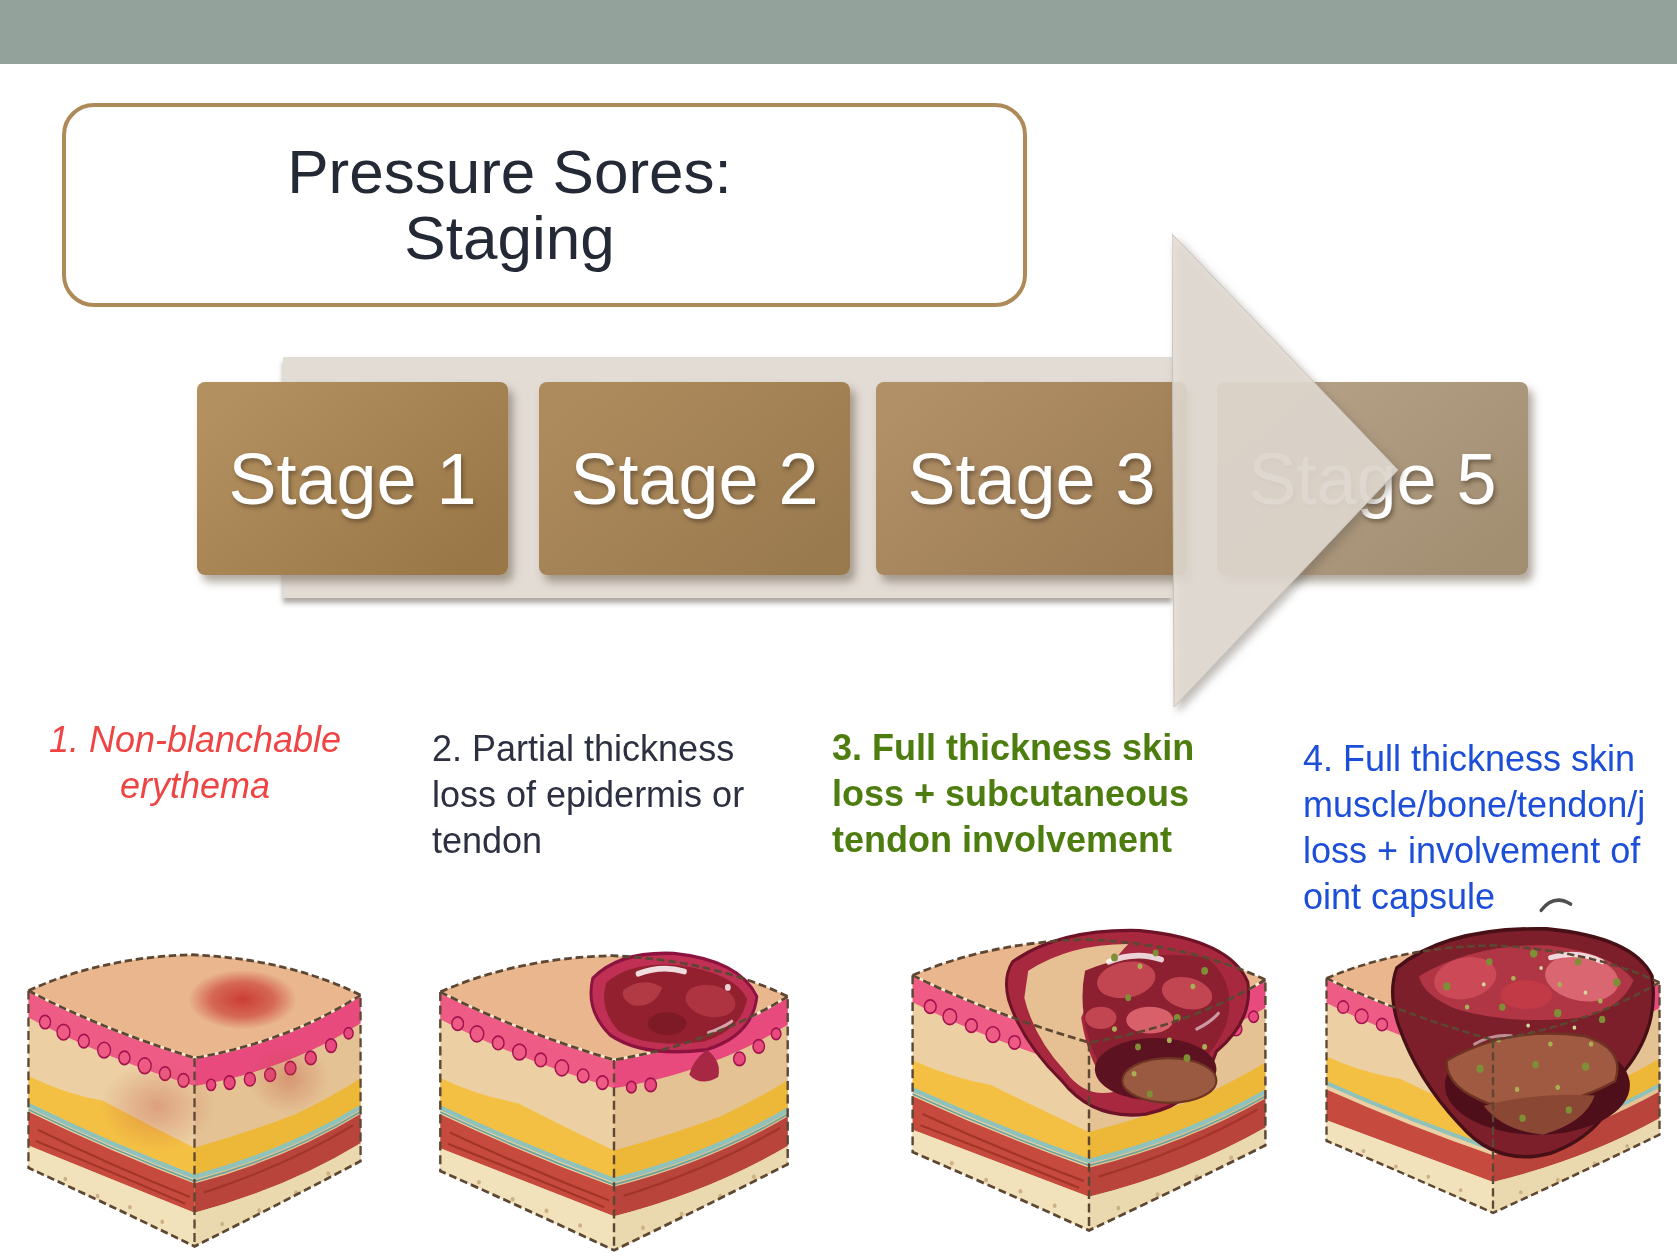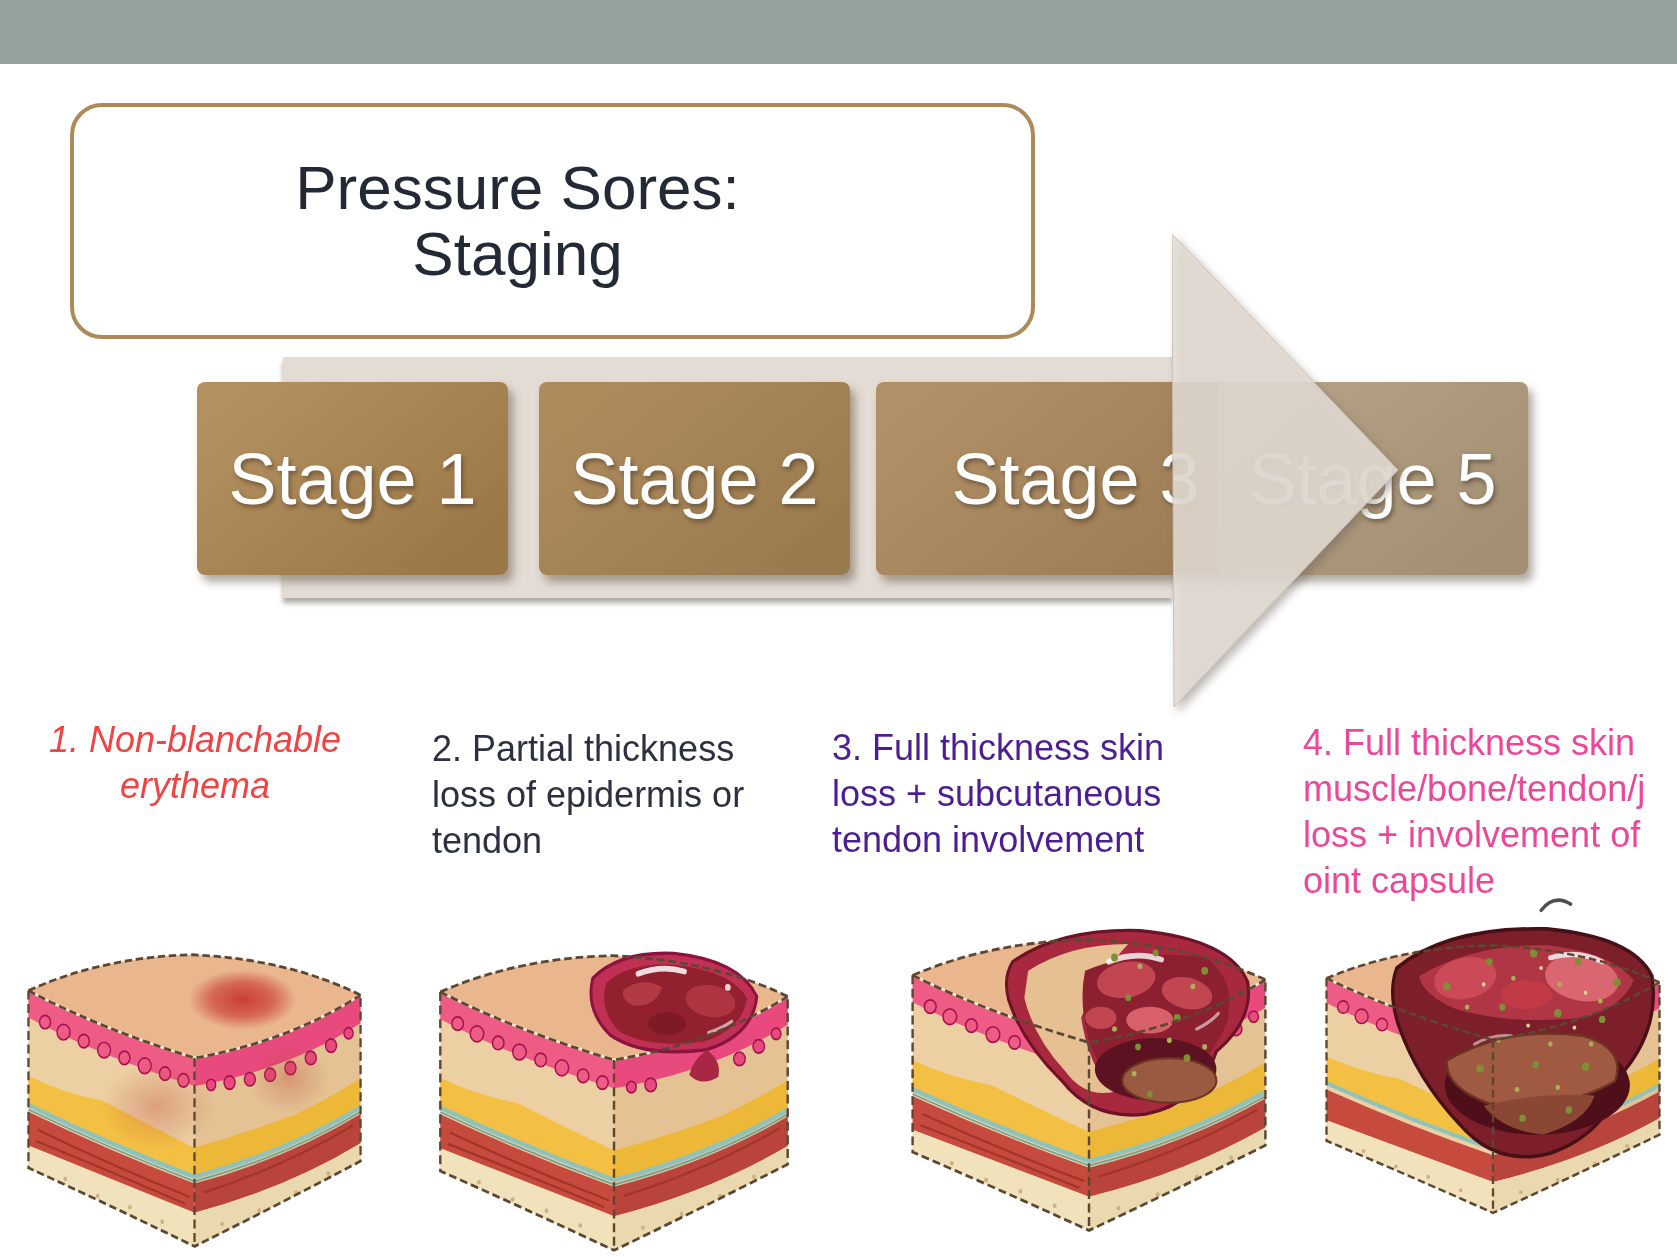--- a/index.html
+++ b/index.html
@@ -1,19 +1,19 @@
 <!DOCTYPE html>
 <html><head>
 <meta charset="utf-8">
 <style>
   html,body{margin:0;padding:0;background:#fff;}
   .slide{position:relative;width:1677px;height:1257px;background:#ffffff;overflow:hidden;
          font-family:"Liberation Sans", sans-serif;}
   .header-bar{position:absolute;left:0;top:0;width:1677px;height:64px;background:#93a29a;}
-  .title-box{position:absolute;left:70px;top:103px;width:965px;height:236px;box-sizing:border-box;
+  .title-box{position:absolute;left:62px;top:103px;width:965px;height:204px;box-sizing:border-box;
              border:4px solid #ae8a58;border-radius:32px;background:#ffffff;
              display:flex;flex-direction:column;justify-content:center;align-items:center;
              padding-right:70px;color:#242936;}
   .title-line{font-size:62px;line-height:66px;white-space:nowrap;}
   .arrow-band{position:absolute;left:283px;top:357px;width:889px;height:241px;background:#e3dcd5;
               box-shadow:0 5px 5px rgba(118,110,102,0.6);}
   .arrow-head{position:absolute;left:1172px;top:226px;width:232px;height:488px;
               filter:drop-shadow(4px 5px 4px rgba(105,95,85,0.5));z-index:4;}
   .stage-box{position:absolute;top:382px;width:311px;height:193px;border-radius:8px;
              display:flex;align-items:center;justify-content:center;z-index:2;
@@ -36,46 +36,46 @@
   </div>
 
   <div class="arrow-band" style="background: rgb(227, 220, 213);"></div>
 
   <div class="stage-box" style="left: 197px; background: linear-gradient(140deg, rgb(179, 144, 95) 10%, rgb(154, 119, 71) 90%);">
     <span class="stage-label">Stage 1</span>
   </div>
   <div class="stage-box" style="left: 539px; background: linear-gradient(140deg, rgb(174, 139, 93) 10%, rgb(153, 122, 78) 90%);">
     <span class="stage-label">Stage 2</span>
   </div>
-  <div class="stage-box" style="left: 876px; background: linear-gradient(140deg, rgb(177, 144, 103) 10%, rgb(156, 124, 84) 90%); padding-left: 44px;">
+  <div class="stage-box" style="left: 876px; background: linear-gradient(140deg, rgb(177, 144, 103) 10%, rgb(156, 124, 84) 90%);">
     <span class="stage-label">Stage 3</span>
   </div>
   <div class="stage-box" style="left: 1217px; background: linear-gradient(140deg, rgb(182, 162, 136) 10%, rgb(162, 142, 113) 90%);">
     <span class="stage-label">Stage 5</span>
   </div>
 
   <svg class="arrow-head" viewBox="0 0 232 488">
     <polygon points="0,8 226,244 2,481" fill="rgba(228,220,212,0.87)" stroke="#cbc2b9" stroke-width="1"></polygon>
   </svg>
 
   <div class="desc" style="left: 30px; top: 717px; width: 330px; text-align: center; color: #ef4444; font-style: italic;">
     <div>1. Non-blanchable</div>
     <div>erythema</div>
   </div>
   <div class="desc" style="left: 432px; top: 726px; width: 360px; color: rgb(44, 48, 64);">
     <div>2. Partial thickness</div>
     <div>loss of epidermis or</div>
     <div>tendon</div>
   </div>
-  <div class="desc" style="left: 832px; top: 725px; width: 390px; color: #4c1d95;">
+  <div class="desc" style="left: 832px; top: 725px; width: 390px; color: #4d7c0f; font-weight: bold;">
     <div>3. Full thickness skin</div>
     <div>loss + subcutaneous</div>
     <div>tendon involvement</div>
   </div>
-  <div class="desc" style="left: 1303px; top: 720px; width: 375px; color: #ec4899;">
+  <div class="desc" style="left: 1303px; top: 736px; width: 375px; color: #1d4ed8;">
     <div>4. Full thickness skin</div>
     <div>muscle/bone/tendon/j</div>
     <div>loss + involvement of</div>
     <div>oint capsule</div>
   </div>
 
   <svg width="0" height="0" style="position:absolute">
     <defs>
       <radialGradient id="redspot">
         <stop offset="0%" stop-color="rgba(198,40,38,0.85)"></stop>

